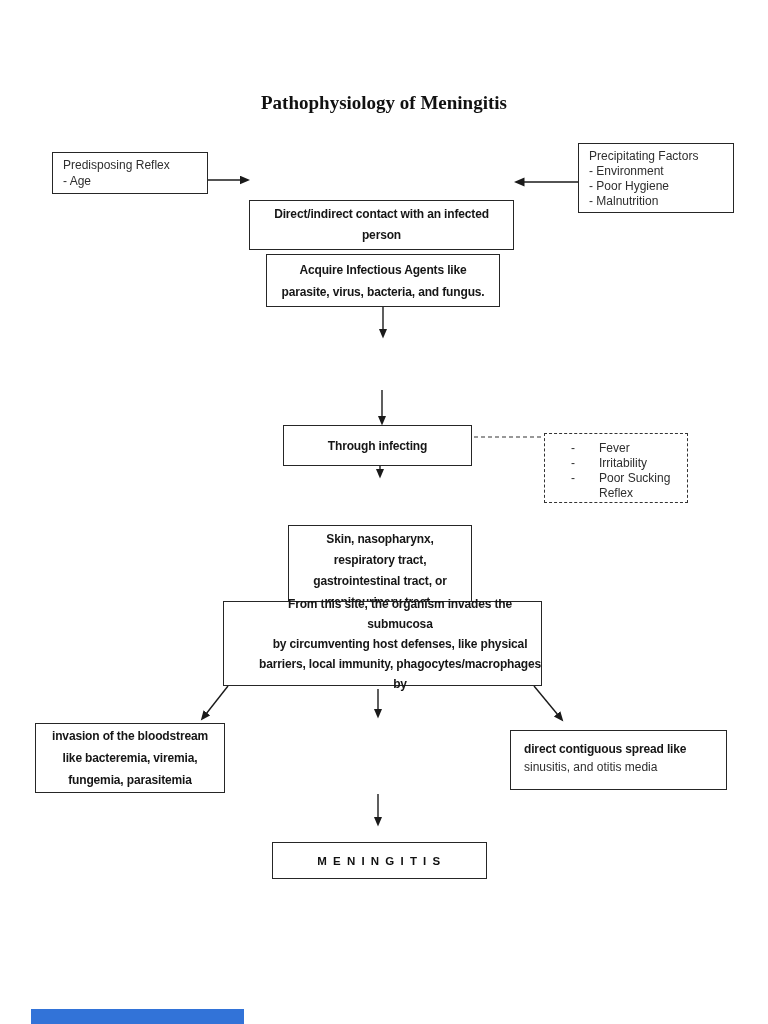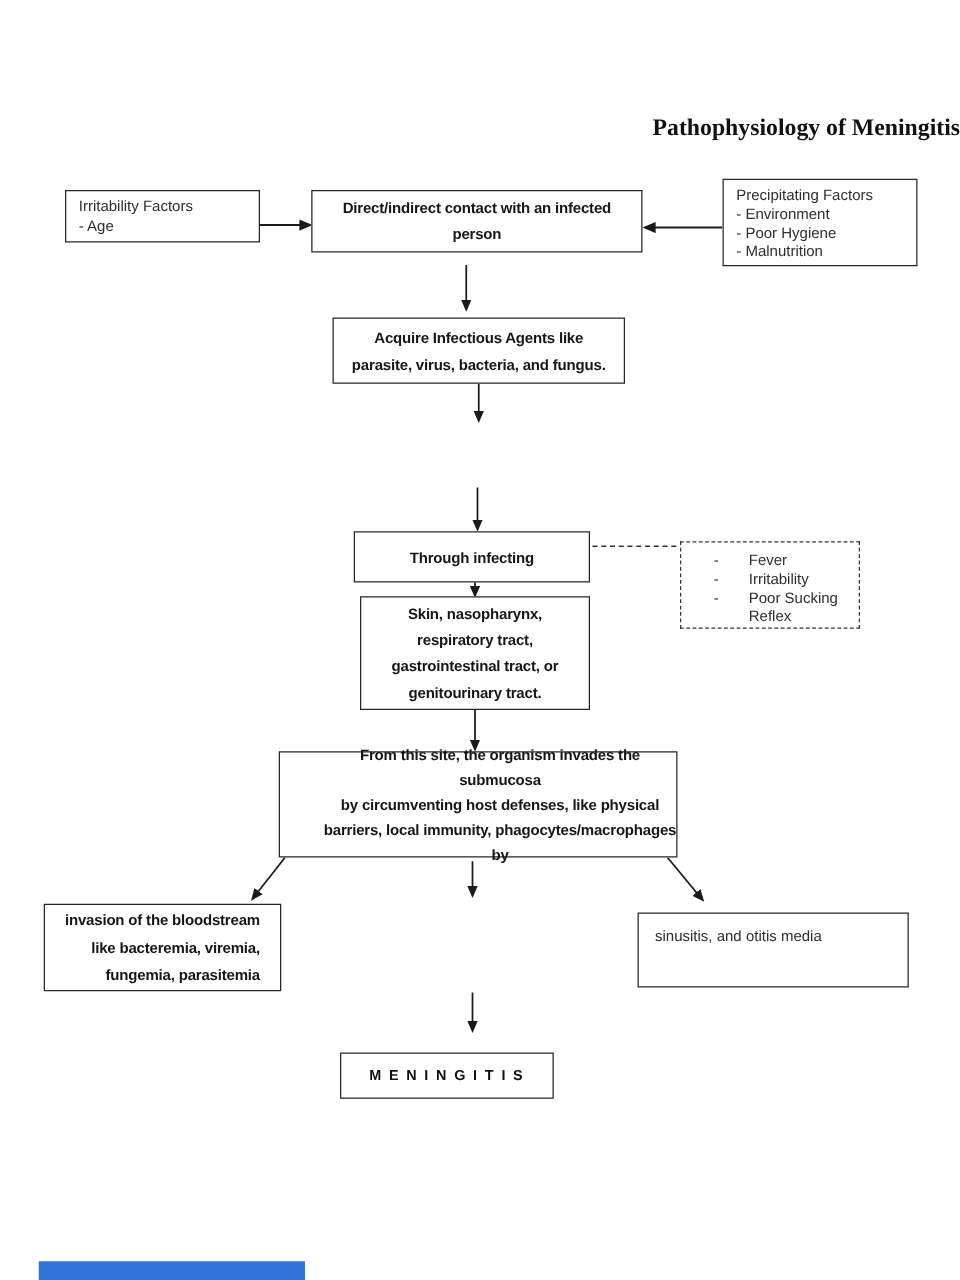--- a/index.html
+++ b/index.html
@@ -1,27 +1,27 @@
 <!DOCTYPE html>
 <html><head>
 <meta charset="utf-8">
 <style>
   html,body{margin:0;padding:0;background:#ffffff;}
   #page{position:relative;width:768px;height:1024px;background:#ffffff;overflow:hidden;
         font-family:"Liberation Sans","DejaVu Sans",sans-serif;color:#1f1f1f;}
-  .title{position:absolute;left:0;top:92px;width:768px;text-align:right;
+  .title{position:absolute;left:0;top:92px;width:768px;text-align:center;
          font-family:"Liberation Serif","DejaVu Serif",serif;font-weight:bold;
          font-size:19px;color:#111;}
   .box{position:absolute;box-sizing:border-box;border:1.5px solid #262626;background:#fff;}
   .center{display:flex;align-items:center;justify-content:center;text-align:center;}
   .boldtxt{font-weight:bold;font-size:12px;letter-spacing:-0.15px;color:#161616;}
   .regtxt{font-weight:normal;font-size:12px;color:#2e2e2e;}
   .preline{white-space:pre-line;}
   .pad{padding:5px 10px;line-height:15.5px;}
-  .lh21{line-height:21px;} .lh22{line-height:22px;} .lh20{line-height:20px;padding-left:35px;}
+  .lh21{line-height:21px;margin-top:48px;} .lh22{line-height:22px;} .lh20{line-height:20px;padding-left:35px;}
   .dashedbox{border:1px dashed #333;padding:7px 0 0 26px;}
   .signrow{display:flex;font-size:12px;line-height:15px;color:#2e2e2e;}
   .signdash{flex:0 0 28px;}
   .signlabel{flex:1;padding-right:4px;}
   .contig{padding:9px 0 0 13px;line-height:18px;text-align:left;}
   .meningitis{font-weight:bold;font-size:11.5px;letter-spacing:1.5px;color:#111;}
   svg.arrows{position:absolute;left:0;top:0;width:768px;height:1024px;pointer-events:none;}
   .bluebar{position:absolute;left:31px;top:1009px;width:213px;height:15px;}
 </style>
 </head>
@@ -45,21 +45,21 @@
     <line x1="380" y1="452" x2="380" y2="470" stroke="#1a1a1a" stroke-width="1.4" marker-end="url(#ah)"></line>
     <line x1="380" y1="568" x2="380" y2="593" stroke="#1a1a1a" stroke-width="1.4" marker-end="url(#ah)"></line>
     <line x1="228" y1="686" x2="206" y2="714" stroke="#1a1a1a" stroke-width="1.4" marker-end="url(#ah)"></line>
     <line x1="378" y1="689" x2="378" y2="710" stroke="#1a1a1a" stroke-width="1.4" marker-end="url(#ah)"></line>
     <line x1="534" y1="686" x2="558" y2="715" stroke="#1a1a1a" stroke-width="1.4" marker-end="url(#ah)"></line>
     <line x1="378" y1="794" x2="378" y2="818" stroke="#1a1a1a" stroke-width="1.4" marker-end="url(#ah)"></line>
     <line x1="474" y1="437" x2="544" y2="437" stroke="#333" stroke-width="1.2" stroke-dasharray="4,3"></line>
   </svg>
 
   <div class="box pad regtxt" style="left:52px;top:152px;width:156px;height:42px;">
-    <div>Irritability Factors</div>
+    <div>Predisposing Reflex</div>
     <div>- Age</div>
   </div>
 
   <div class="box center boldtxt lh21 preline" style="left:249px;top:152px;width:265px;height:50px;">Direct/indirect contact with an infected
 person</div>
 
   <div class="box center boldtxt lh22 preline" style="left:266px;top:254px;width:234px;height:53px;">Acquire Infectious Agents like
 parasite, virus, bacteria, and fungus.</div>
 
   <div class="box pad regtxt" style="left:578px;top:143px;width:156px;height:70px;line-height:15px;">
@@ -90,26 +90,27 @@
   <div class="box center boldtxt lh21 preline" style="left:288px;top:477px;width:184px;height:91px;">Skin, nasopharynx,
 respiratory tract,
 gastrointestinal tract, or
 genitourinary tract.</div>
 
   <div class="box center boldtxt lh20 preline" style="left:223px;top:601px;width:319px;height:85px;">From this site, the organism invades the submucosa
 by circumventing host defenses, like physical
 barriers, local immunity, phagocytes/macrophages
 by</div>
 
-  <div class="box center boldtxt lh22 preline" style="left:35px;top:723px;width:190px;height:70px;text-align:right;">invasion of the bloodstream
+  <div class="box center boldtxt lh22 preline" style="left:35px;top:723px;width:190px;height:70px;">invasion of the bloodstream
 like bacteremia, viremia,
 fungemia, parasitemia</div>
 
 
   <div class="box contig" style="left:510px;top:730px;width:217px;height:60px;">
+    <div class="boldtxt">direct contiguous spread like</div>
     <div class="regtxt">sinusitis, and otitis media</div>
   </div>
 
-  <div class="box center meningitis" style="left:272px;top:842px;width:171px;height:37px;">M E N I N G I T I S</div>
+  <div class="box center meningitis" style="left:272px;top:842px;width:215px;height:37px;">M E N I N G I T I S</div>
 
   <div class="bluebar" style="background-color: rgb(50, 115, 216);"></div>
 
 </div>
 
 </body></html>

